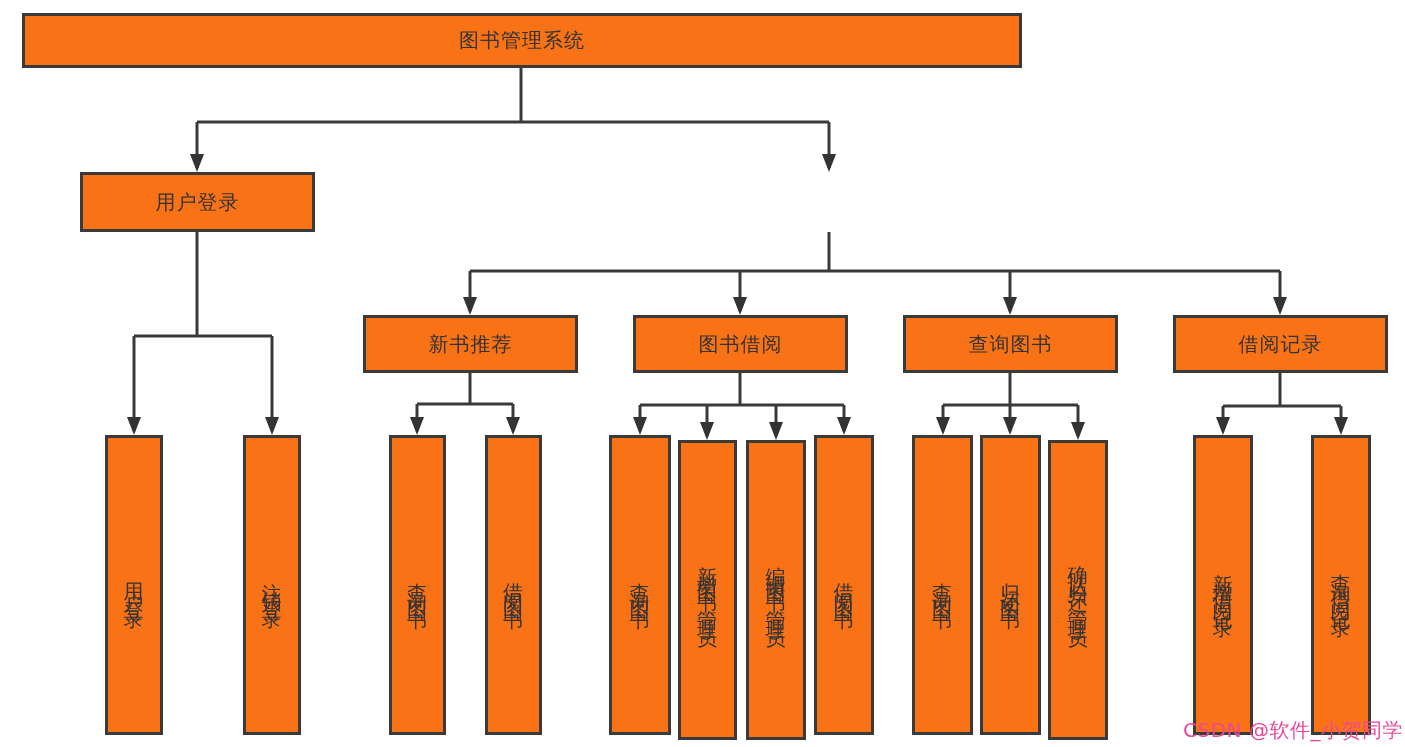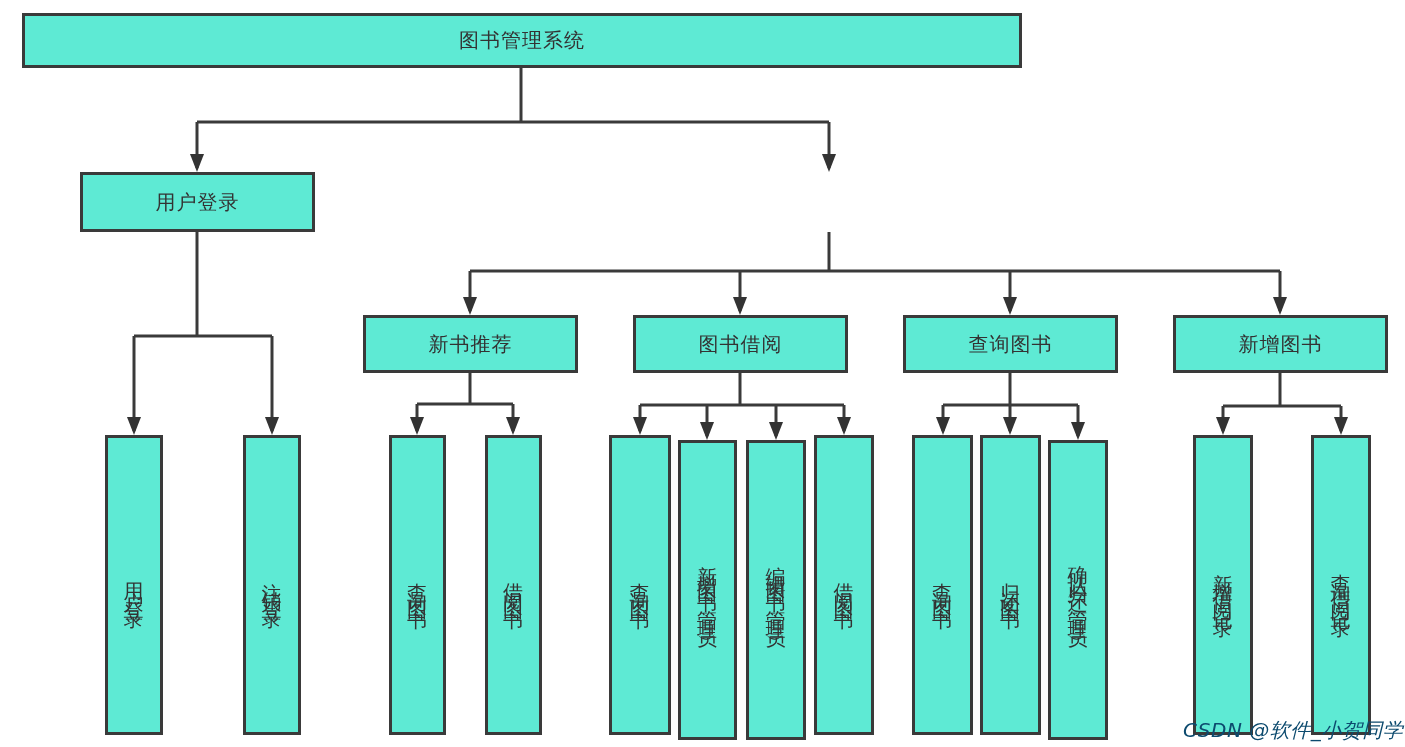--- a/index.html
+++ b/index.html
@@ -9,43 +9,42 @@
     background:#ffffff;
     font-family:"DejaVu Sans","Liberation Sans",sans-serif;
     overflow:hidden;
   }
   .wires{position:absolute;left:0;top:0;width:1405px;height:747px;}
   .wires path{stroke:#3a3a3a;stroke-width:3;fill:none;}
   .wires polygon{fill:#333333;stroke:none;}
   .node{
     position:absolute;
     box-sizing:border-box;
-    background:#5eead4;
+    background:#f97316;
     border:3px solid #3a3a3a;
     display:flex;align-items:center;justify-content:center;
     z-index:2;
   }
   .lbl{
     font-size:20px;color:#333333;letter-spacing:1px;
     white-space:nowrap;
   }
   .vlbl{
     writing-mode:vertical-rl;
     text-orientation:mixed;
     font-size:20px;color:#333333;
     letter-spacing:9px;
     line-height:1;
     white-space:nowrap;
   }
   .watermark{
     position:absolute;left:1183px;top:717px;
-    font-size:20px;color:#0c4a6e;
+    font-size:20px;color:#ec4899;
     white-space:nowrap;z-index:5;
     letter-spacing:0.5px;
-    font-style:italic;
   }
 </style>
 </head>
 <body>
 
 <div class="canvas">
 
   <svg class="wires" viewBox="0 0 1405 747" xmlns="http://www.w3.org/2000/svg">
 
     <g>
@@ -133,21 +132,21 @@
   <div class="node" style="left:633px;top:315px;width:215px;height:58px">
     <span class="lbl">图书借阅</span>
   </div>
   <div class="node" style="left:363px;top:315px;width:215px;height:58px">
     <span class="lbl">新书推荐</span>
   </div>
   <div class="node" style="left:903px;top:315px;width:215px;height:58px">
     <span class="lbl">查询图书</span>
   </div>
   <div class="node" style="left:1173px;top:315px;width:215px;height:58px">
-    <span class="lbl">新增图书</span>
+    <span class="lbl">借阅记录</span>
   </div>
 
   <div class="node" style="left:105px;top:435px;width:58px;height:300px">
     <span class="vlbl">用户登录</span>
   </div>
   <div class="node" style="left:243px;top:435px;width:58px;height:300px">
     <span class="vlbl">注销登录</span>
   </div>
 
   <div class="node" style="left:389px;top:435px;width:57px;height:300px">

